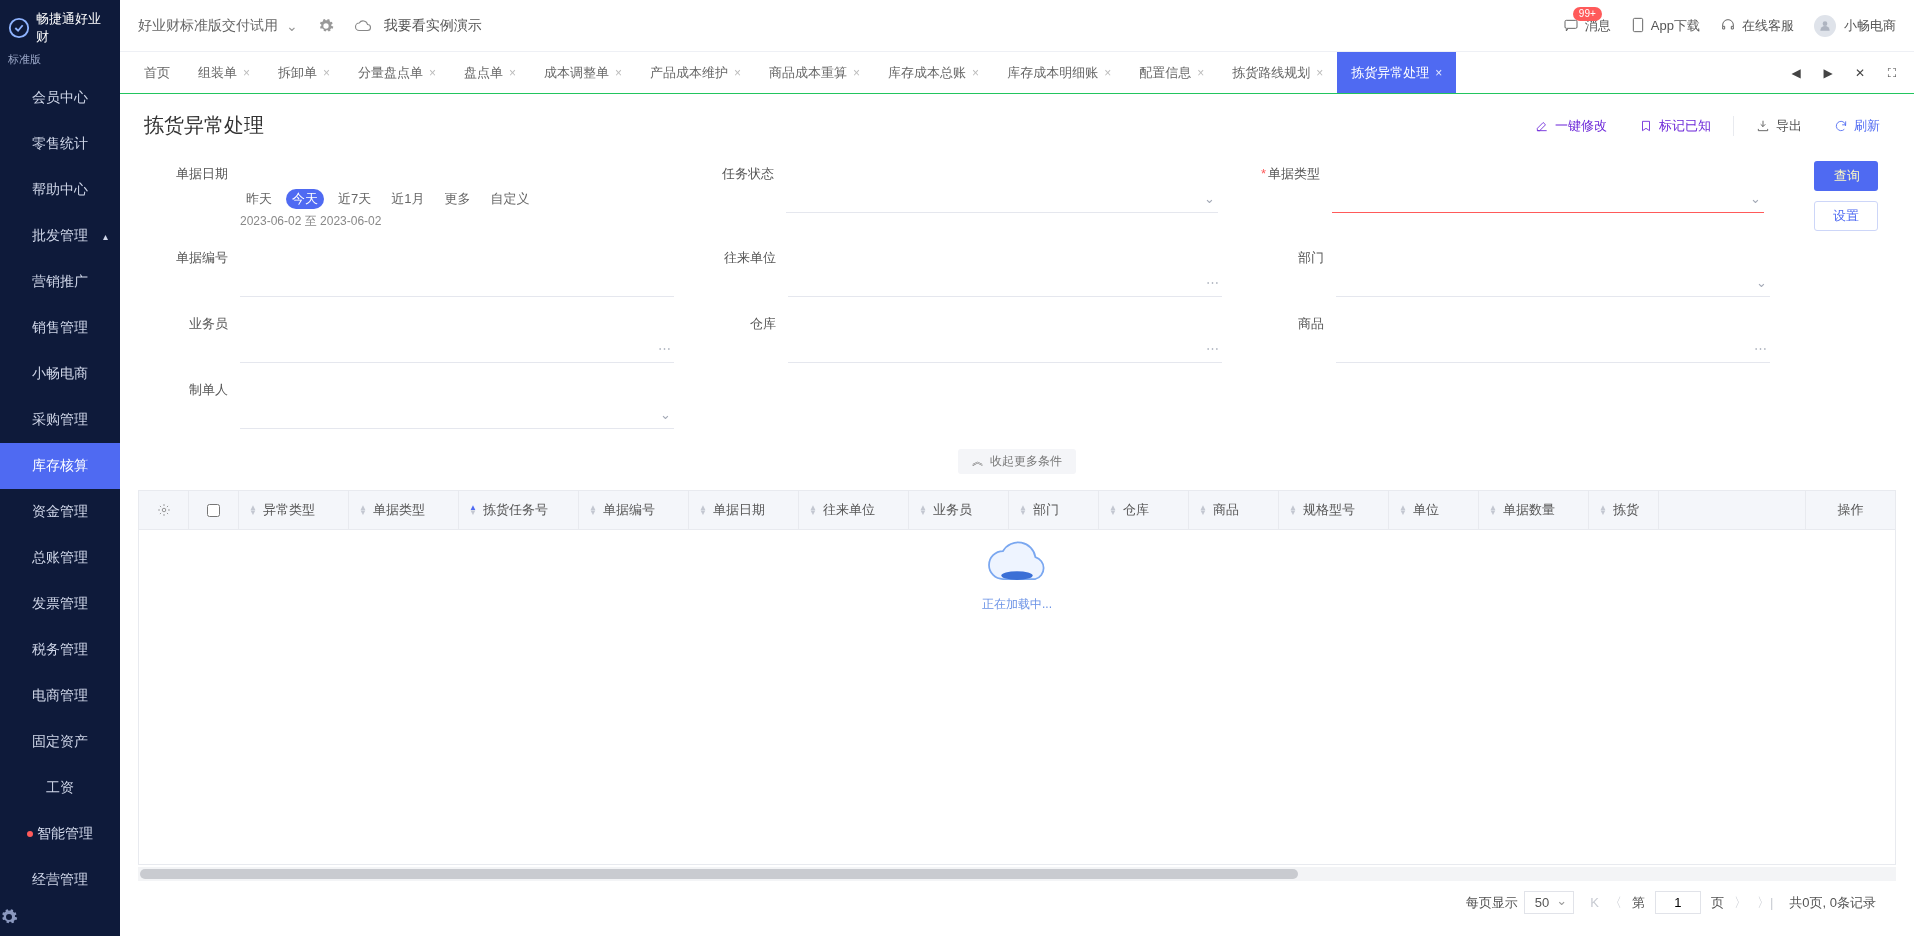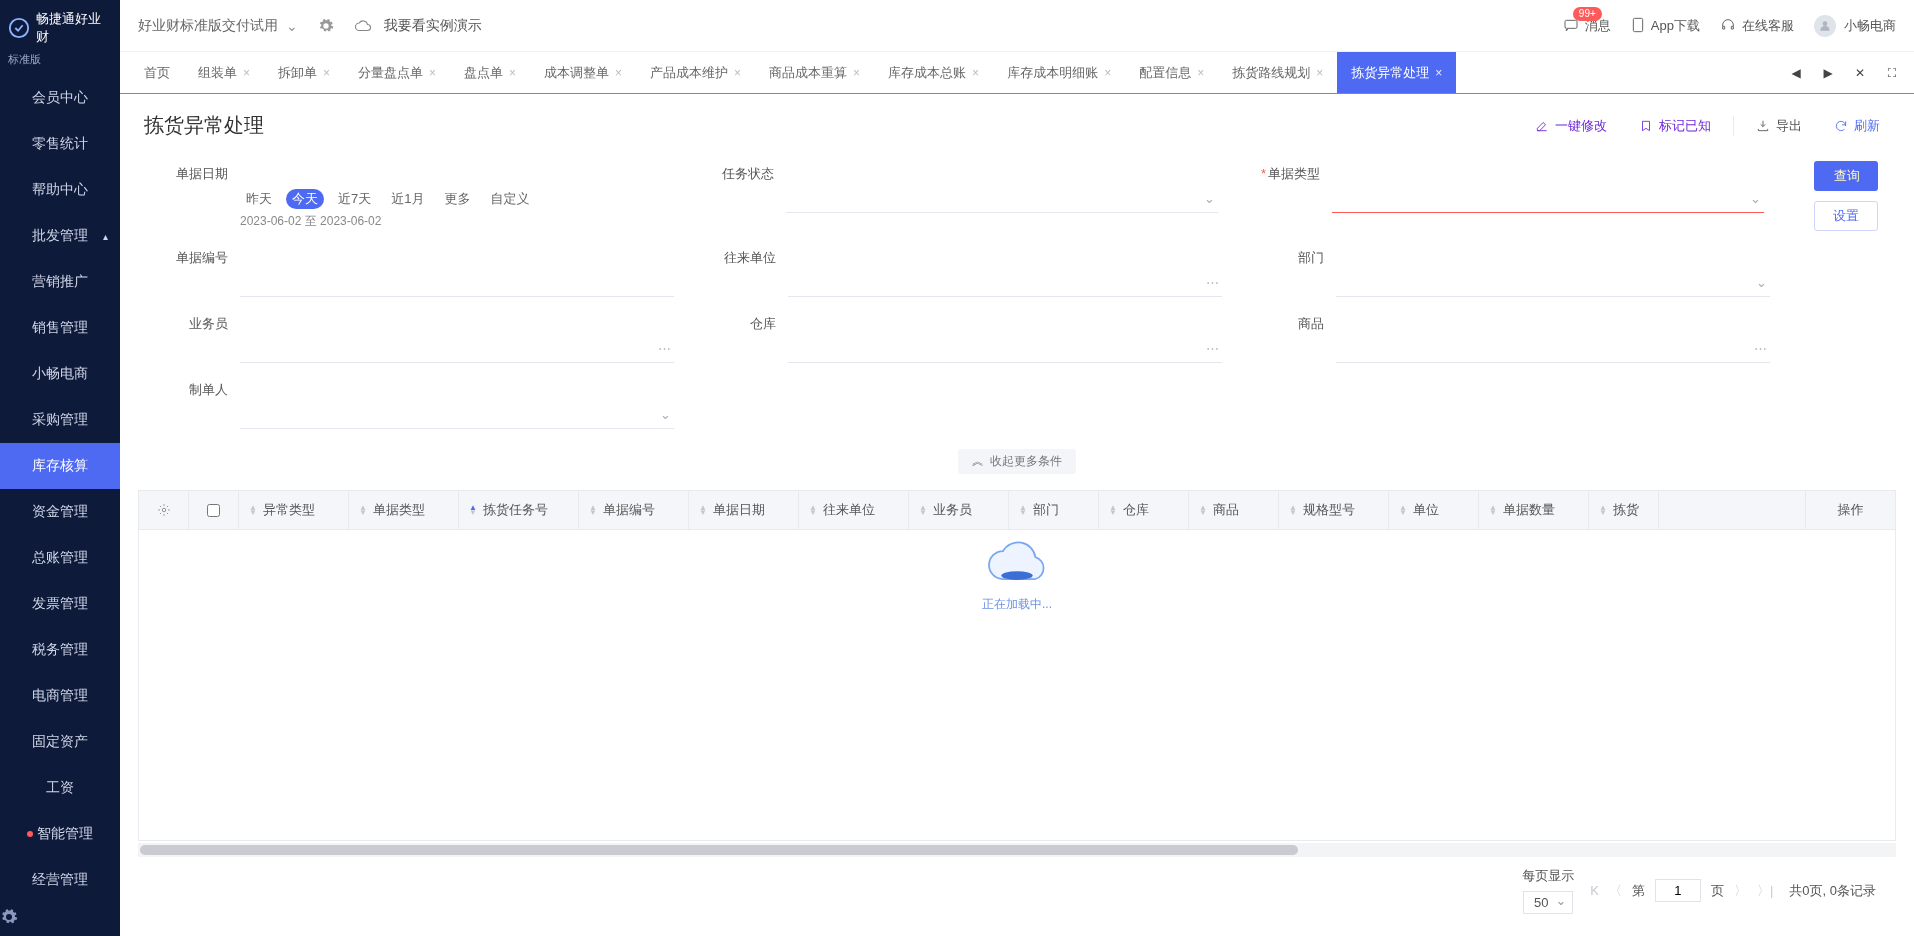--- a/index.html
+++ b/index.html
@@ -90,21 +90,21 @@
 .loading svg { margin-bottom: 6px; }
 .hscroll { height: 14px; background: #f3f4f6; display: flex; align-items: center; padding: 0 2px; margin: 2px 0; }
 .hscroll .thumb { width: 66%; height: 10px; background: #c9cbd0; border-radius: 5px; }
 
 
 .pager { display: flex; align-items: center; justify-content: flex-end; gap: 16px; padding: 8px 20px 14px; font-size: 13px; color: #555; }
 .pager select, .pager input { border: 1px solid #e1e3e9; padding: 3px 6px; font-size: 13px; background: #fff; }
 .pager input { width: 46px; text-align: center; }
 .pager .nav { display: flex; align-items: center; gap: 10px; color: #c7cad1; }
 .pager .nav span { cursor: pointer; }
-.pager .sel { display: flex; align-items: center; gap: 6px; position: relative; flex-direction: column; }
+.pager .sel { display: flex; align-items: center; gap: 6px; position: relative; }
 .pager .sel .box { border: 1px solid #e1e3e9; padding: 3px 24px 3px 10px; position: relative; }
 .pager .sel .box::after { content: '⌄'; position: absolute; right: 6px; top: 1px; color: #999; }
 
 
 svg { display: block; }
 </style>
 </head>
 <body>
 
 <div class="app">

